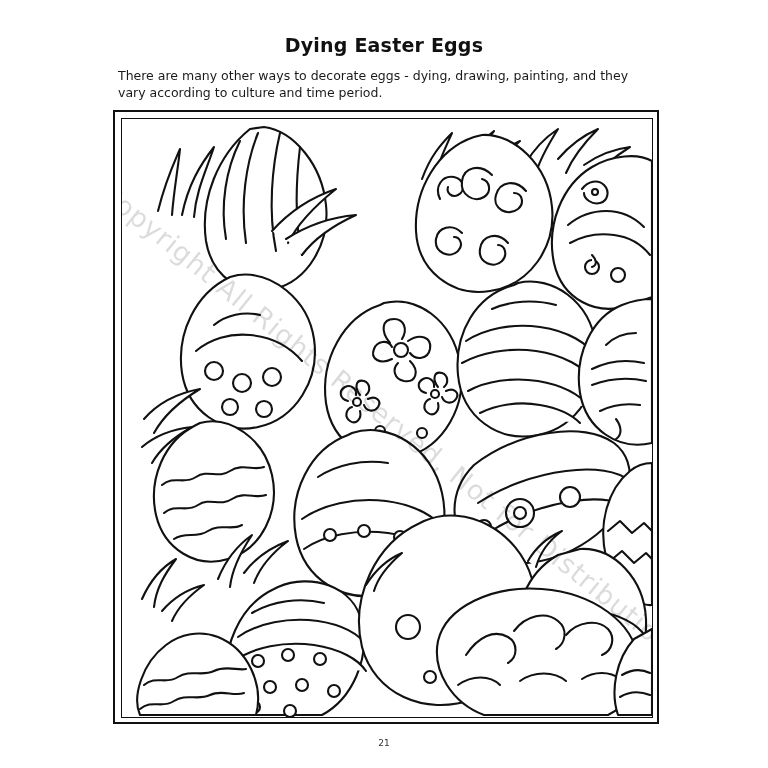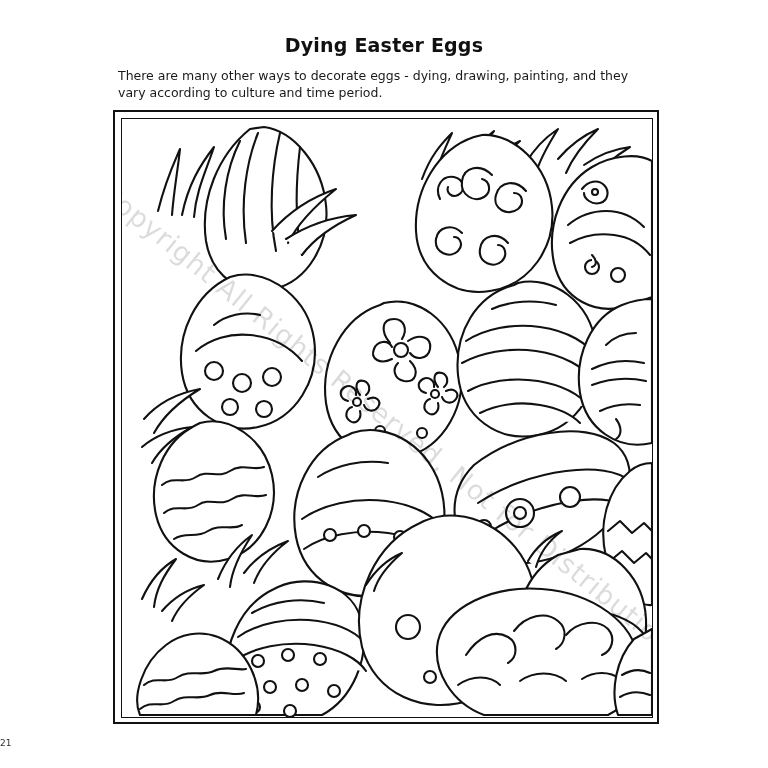--- a/index.html
+++ b/index.html
@@ -78,20 +78,21 @@
     font-size: 27px;
     color: rgba(0,0,0,0.14);
     letter-spacing: 1px;
     pointer-events: none;
   }
   .page-number {
     position: absolute;
     top: 738px;
     left: 0;
     width: 768px;
+    text-align: center;
     font-family: "DejaVu Sans", sans-serif;
     font-size: 9px;
     color: #333333;
   }
 </style>
 </head>
 <body>
 
 <div class="page">
 

